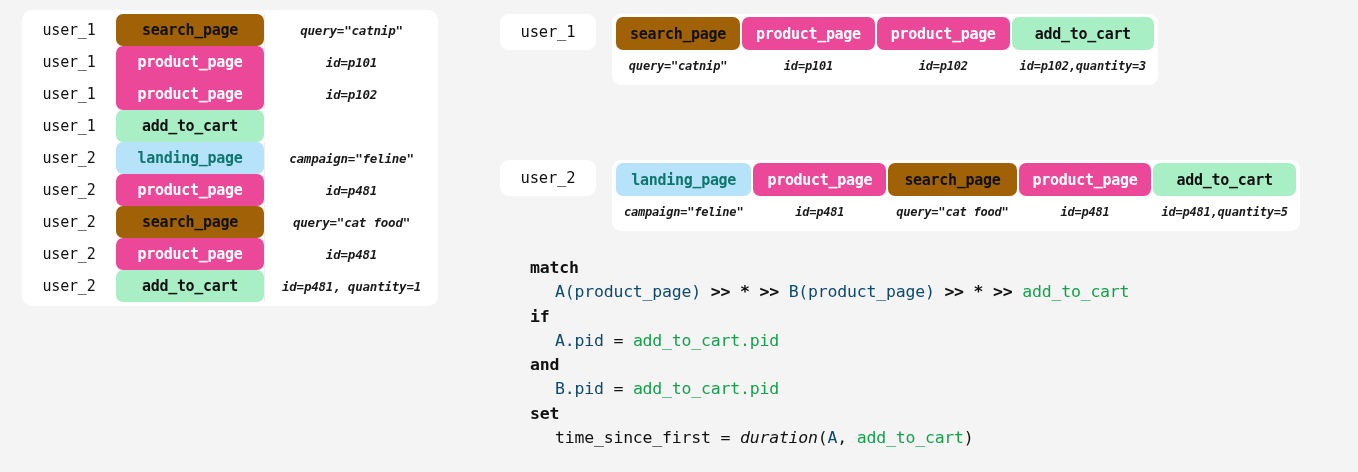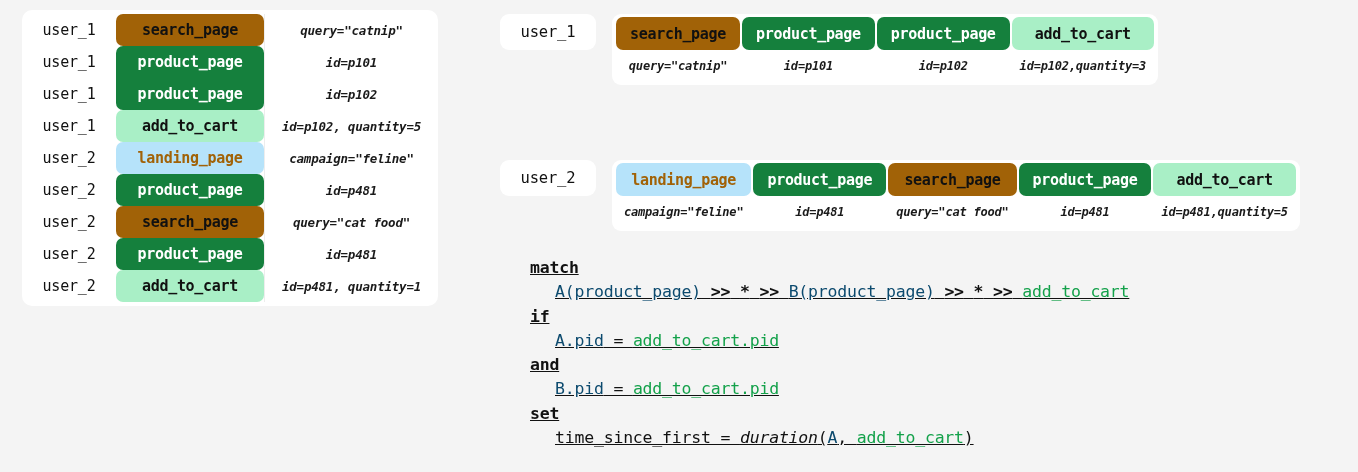--- a/index.html
+++ b/index.html
@@ -65,23 +65,23 @@
     font-size: 12.5px;
     font-style: italic;
     font-weight: bold;
     color: #1a1a1a;
     border-left: 1px solid #ededed;
     letter-spacing: -0.2px;
   }
 
   
   .c-search   { background: #a16207; color: #111111; }
-  .c-product  { background: #15803d; color: #ffffff; }
+  .c-product  { background: #ec4899; color: #ffffff; }
   .c-cart     { background: #a9efc6; color: #111111; }
-  .c-landing  { background: #b6e3fa; color: #a16207; }
+  .c-landing  { background: #b6e3fa; color: #0f766e; }
 
   
   .r-top    { border-top-left-radius: 7px;    border-top-right-radius: 7px; }
   .r-bottom { border-bottom-left-radius: 7px; border-bottom-right-radius: 7px; }
 
   
   .seq-block { position: absolute; display: flex; align-items: flex-start; }
   #seq-user-1 { left: 500px; top: 14px; }
   #seq-user-2 { left: 500px; top: 160px; }
 
@@ -144,21 +144,21 @@
   #query-block {
     position: absolute;
     left: 530px;
     top: 256px;
     font-size: 16.5px;
     line-height: 24.3px;
     color: #111111;
     white-space: pre;
     letter-spacing: -0.2px;
   }
-  .q-line { height: 24.3px; text-decoration: underline; }
+  .q-line { height: 24.3px; }
   .kw     { font-weight: bold; color: #111111; }
   .var    { color: #0c4a6e; }
   .ev     { color: #13a14a; }
   .op     { color: #111111; font-weight: bold; }
   .fn     { font-style: italic; color: #111111; text-align: right; }
   .indent { display: inline-block; width: 25px; }
 </style>
 </head>
 <body>
 
@@ -182,21 +182,20 @@
       <div class="evt-pill-cell">
         <div class="evt-pill c-product r-bottom">product_page</div>
       </div>
       <div class="evt-attr-cell">id=p102</div>
     </div>
     <div class="evt-row">
       <div class="evt-user">user_1</div>
       <div class="evt-pill-cell">
         <div class="evt-pill c-cart r-top r-bottom">add_to_cart</div>
       </div>
-      <div class="evt-attr-cell">id=p102, quantity=5</div>
     </div>
     <div class="evt-row">
       <div class="evt-user">user_2</div>
       <div class="evt-pill-cell">
         <div class="evt-pill c-landing r-top r-bottom">landing_page</div>
       </div>
       <div class="evt-attr-cell">campaign="feline"</div>
     </div>
     <div class="evt-row">
       <div class="evt-user">user_2</div>

